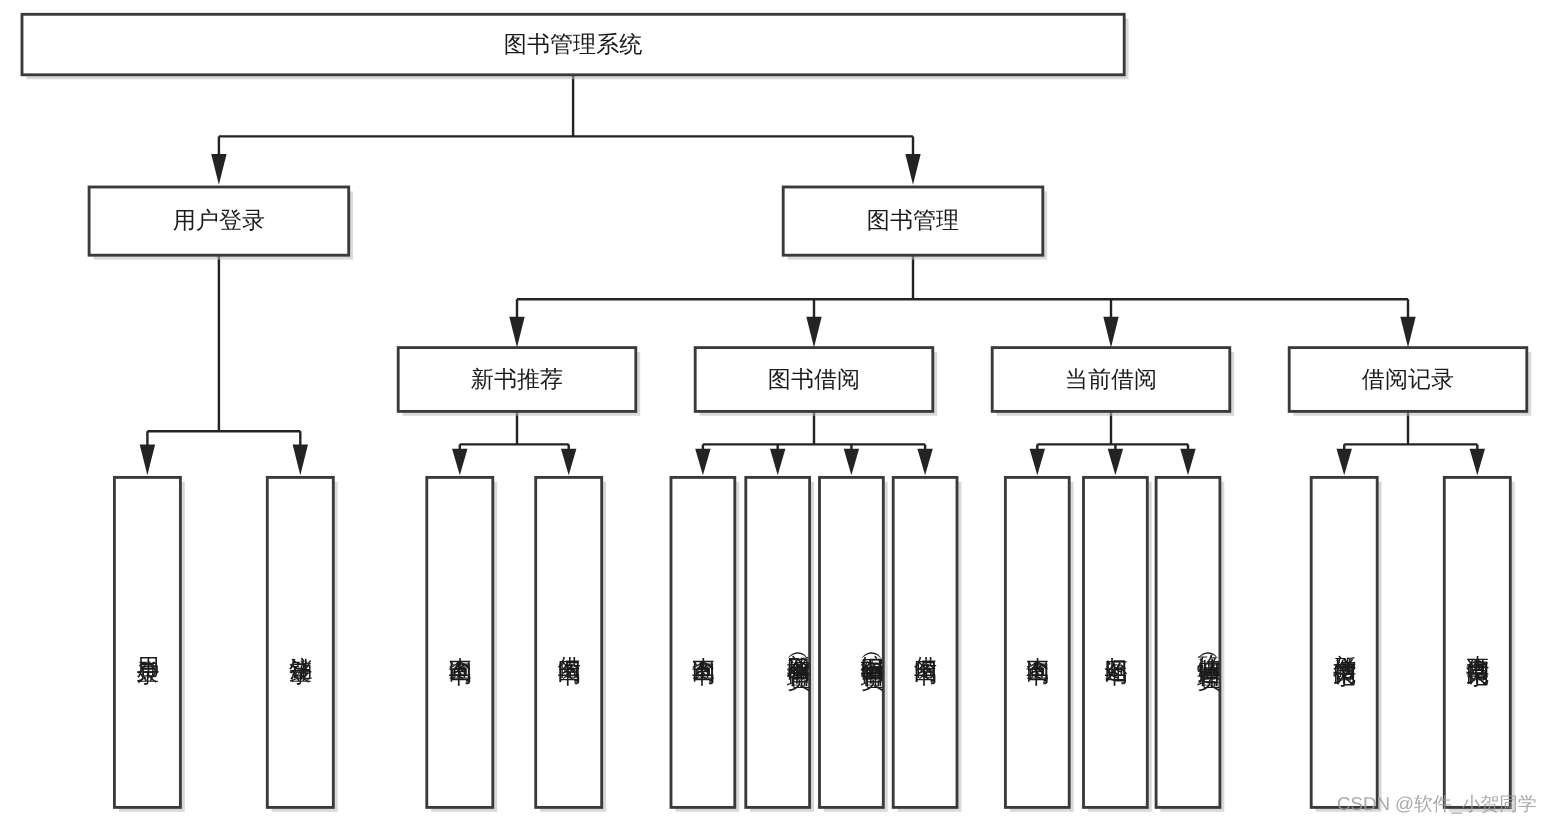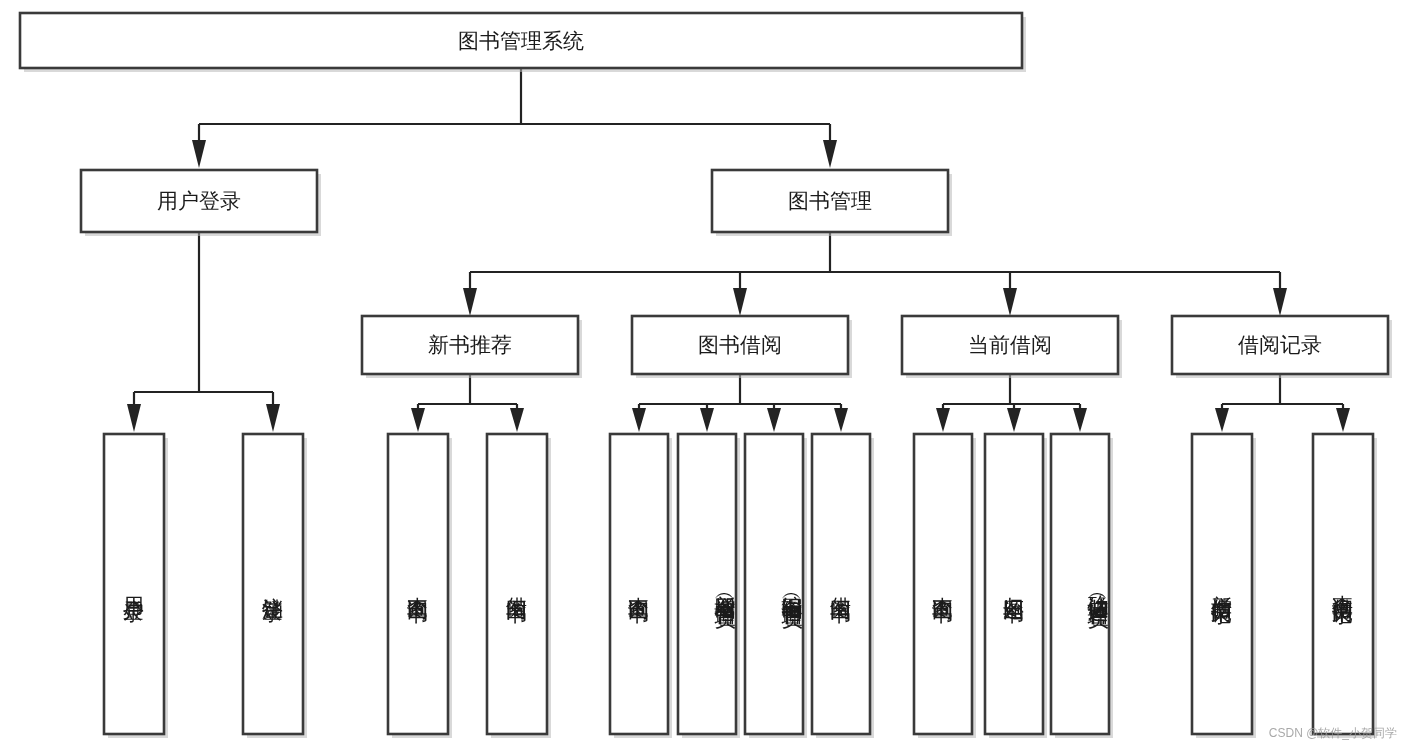--- a/index.html
+++ b/index.html
@@ -64,21 +64,21 @@
     align-items: center;
     justify-content: center;
     text-align: center;
     pointer-events: none;
   }
   .watermark {
     position: absolute;
     right: 8px;
     bottom: 5px;
     font-family: "Liberation Sans", "DejaVu Sans", sans-serif;
-    font-size: 12px;
+    font-size: 17px;
     color: #9a9a9a;
     opacity: 0.85;
     white-space: nowrap;
   }
 </style>
 </head>
 <body>
 
 <div id="diagram-root">
 

